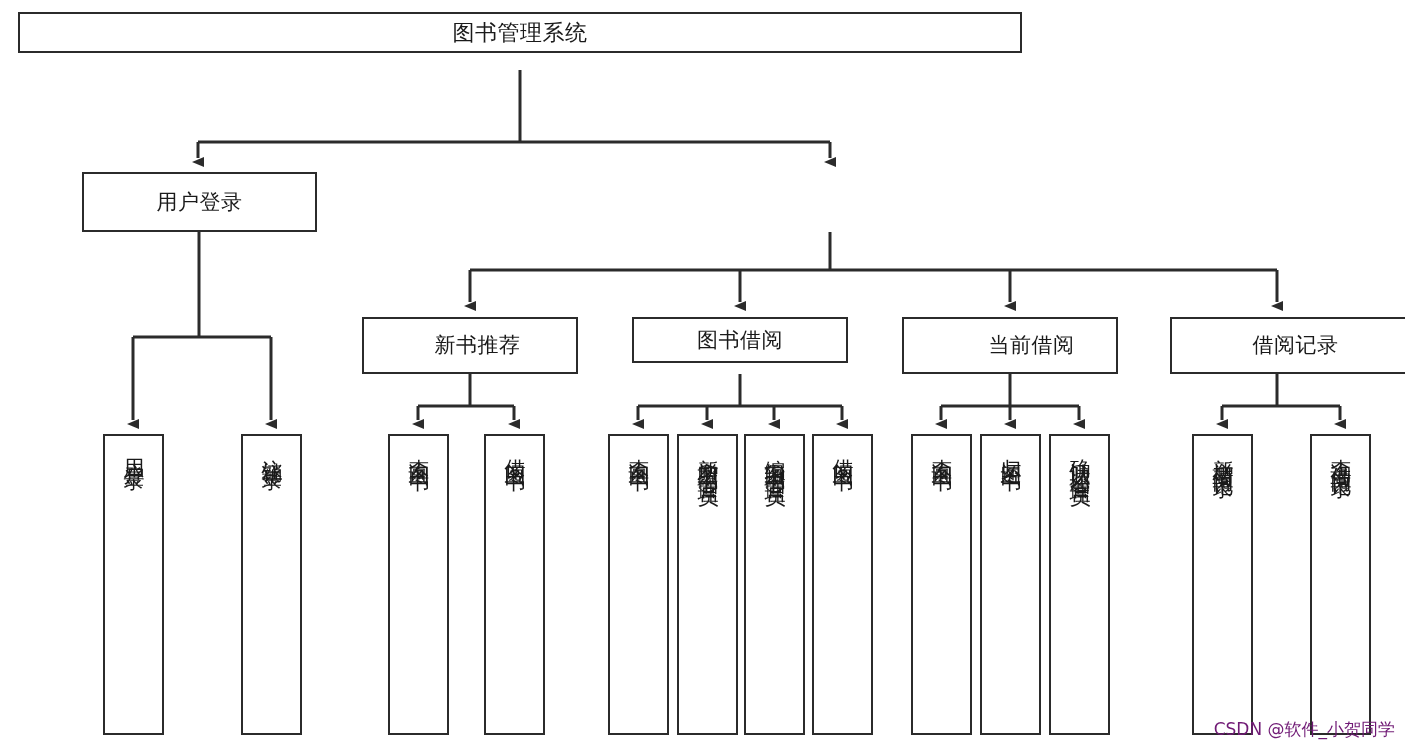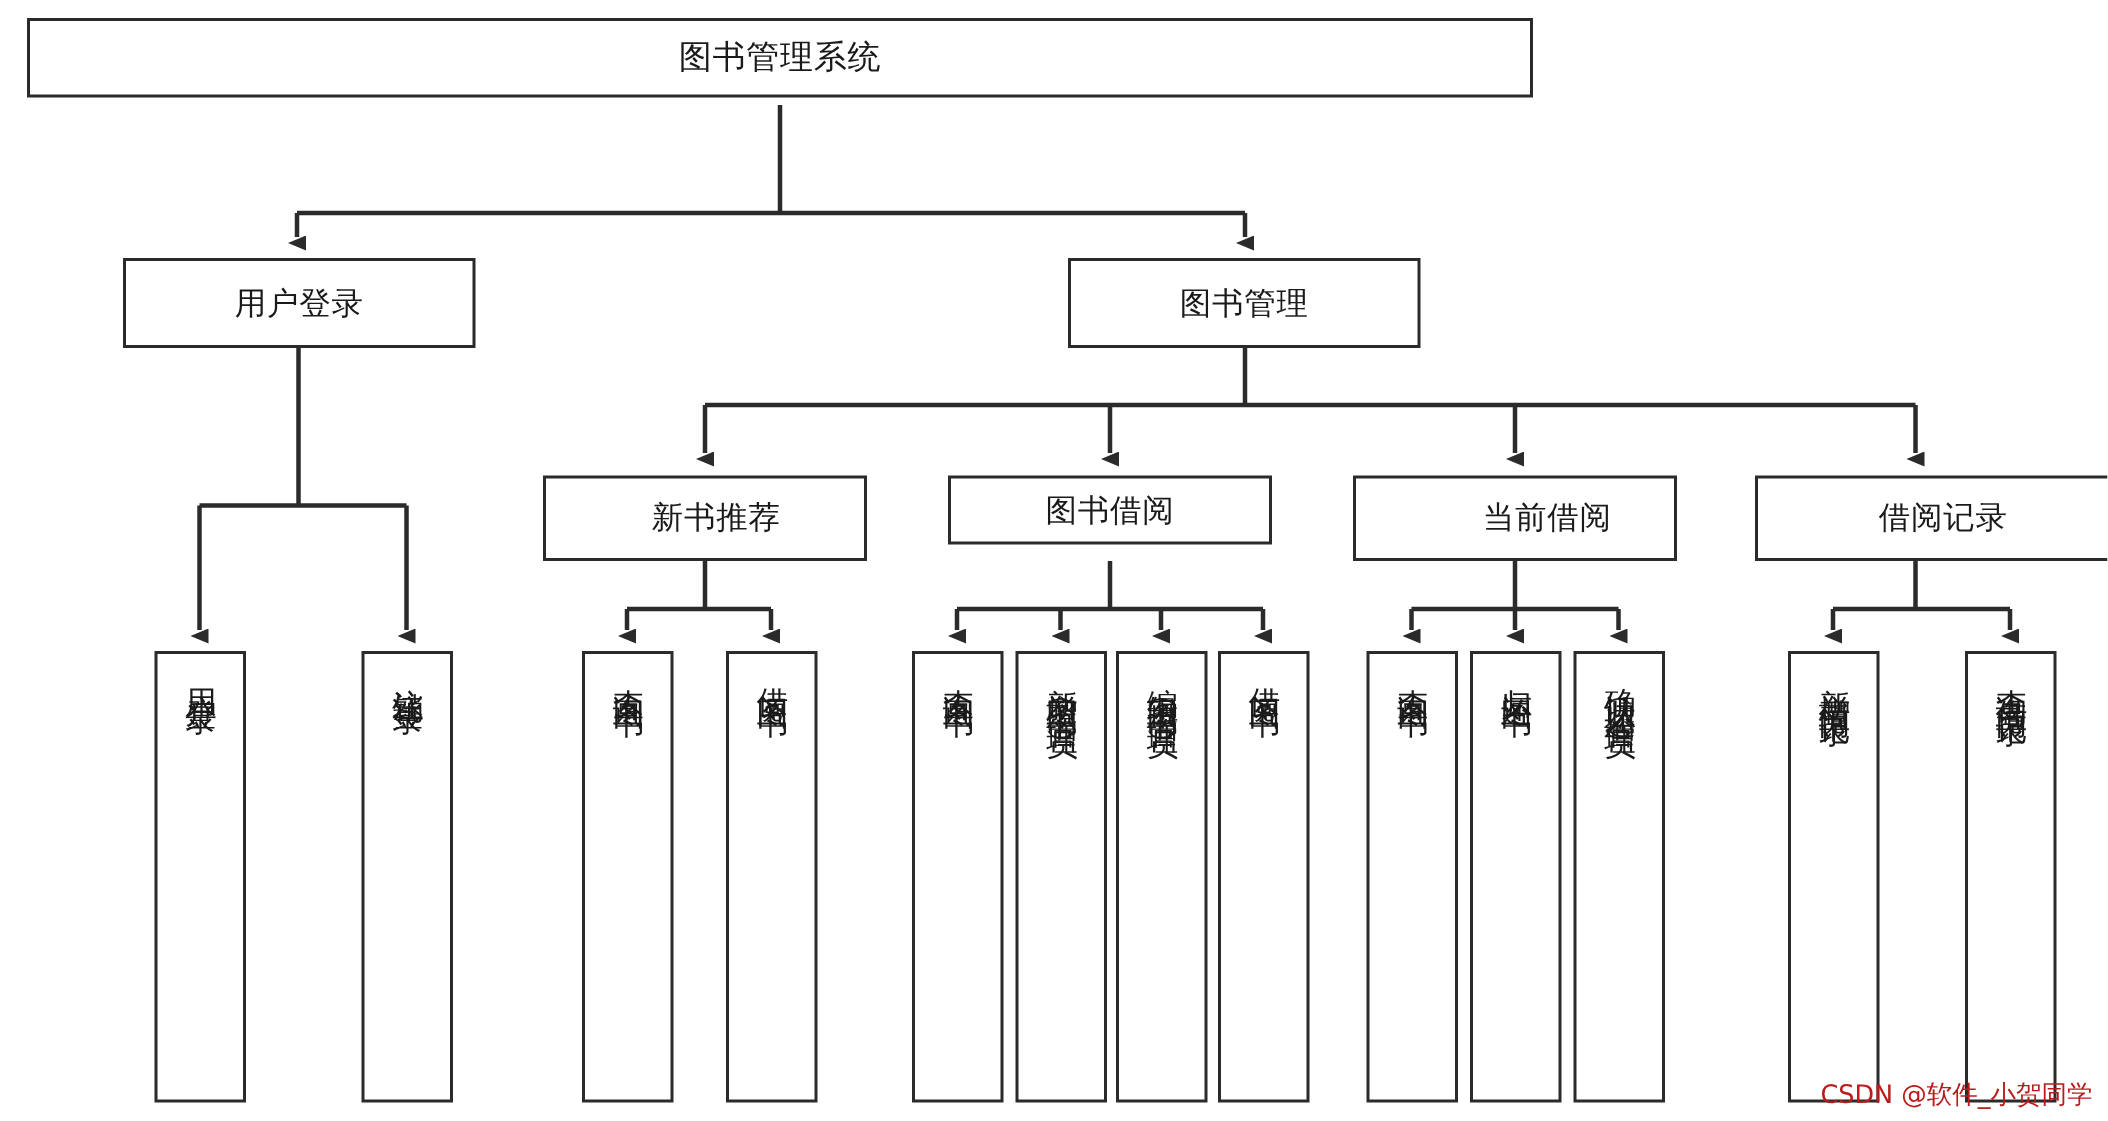--- a/index.html
+++ b/index.html
@@ -55,21 +55,21 @@
     font-size: 21px;
     letter-spacing: 4px;
     line-height: 1;
   }
   #root-node .label { font-size: 22px; }
   .watermark {
     position: absolute;
     right: 10px;
     bottom: 6px;
     font-size: 17px;
-    color: #b91c1c;
+    color: #701a75;
     z-index: 5;
     white-space: nowrap;
     pointer-events: none;
   }
 </style>
 </head>
 <body>
 
 <div id="canvas">
 
@@ -128,30 +128,27 @@
     </g>
 
     <g stroke="#2b2b2b" stroke-width="3" fill="none">
       <path d="M1277,374 L1277,406"></path>
       <path d="M1222,406 L1340,406"></path>
       <path d="M1222,406 L1222,420" marker-end="url(#arrow)"></path>
       <path d="M1340,406 L1340,420" marker-end="url(#arrow)"></path>
     </g>
   </svg>
 
-  <div class="node horiz" id="root-node" style="left:18px; top:12px; width:1004px; height:53px;">
+  <div class="node horiz" id="root-node" style="left:18px; top:12px; width:1004px; height:41px;">
     <span class="label">图书管理系统</span>
   </div>
 
   <div class="node horiz" style="left:82px; top:172px; width:235px; height:60px;">
     <span class="label">用户登录</span>
   </div>
-  <div class="node horiz" style="left:712px; top:172px; width:235px; height:60px;">
-    <span class="label">图书管理</span>
-  </div>
 
   <div class="node horiz" style="left:362px; top:317px; width:216px; height:57px;padding-left:15px;">
     <span class="label">新书推荐</span>
   </div>
   <div class="node horiz" style="left:632px; top:317px; width:216px; height:46px;">
     <span class="label">图书借阅</span>
   </div>
   <div class="node horiz" style="left:902px; top:317px; width:216px; height:57px;padding-left:43px;">
     <span class="label">当前借阅</span>
   </div>

